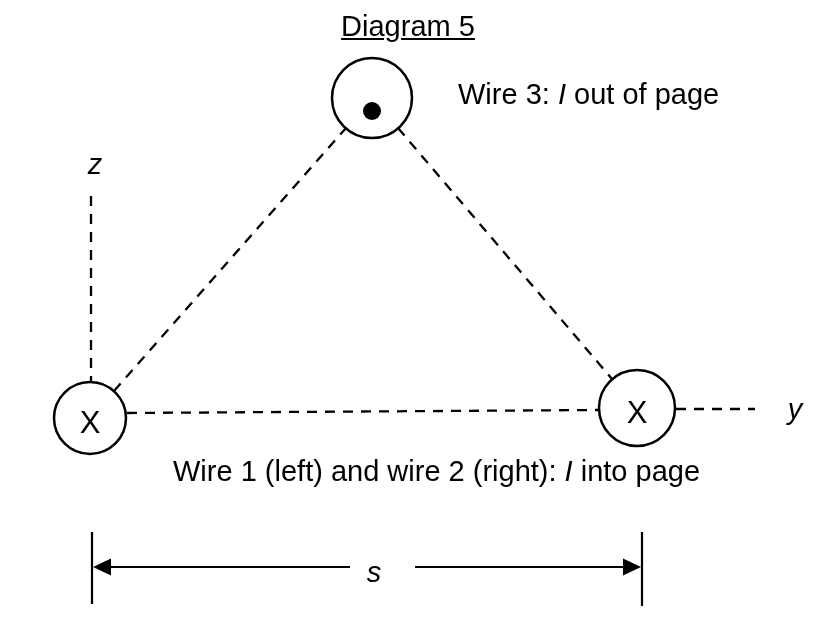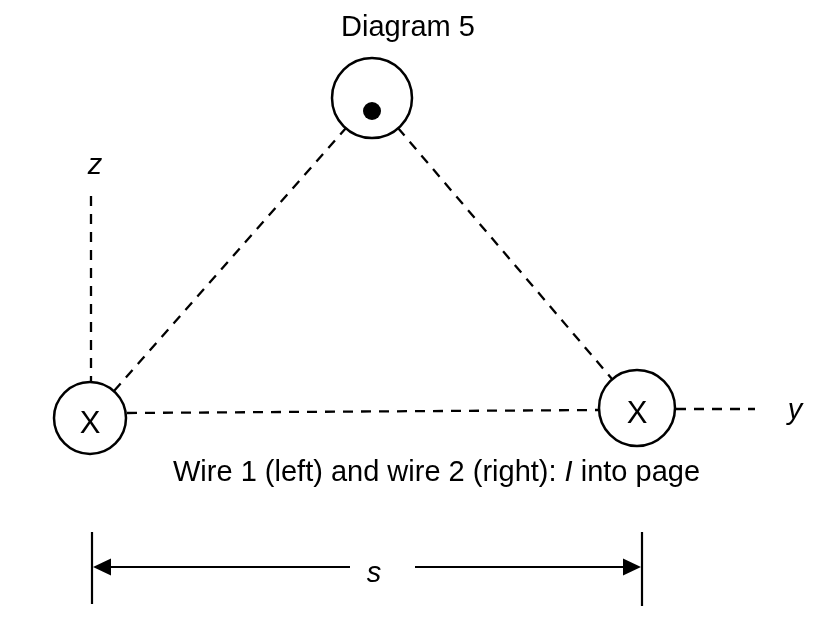--- a/index.html
+++ b/index.html
@@ -63,22 +63,23 @@
     <text class="glyph" x="637" y="423">X</text>
 
     <line class="solid" x1="92" y1="532" x2="92" y2="604"></line>
     <line class="solid" x1="642" y1="532" x2="642" y2="606"></line>
     <line class="solid" x1="106" y1="567" x2="350" y2="567"></line>
     <line class="solid" x1="415" y1="567" x2="626" y2="567"></line>
     <polygon class="head" points="93,567 111,558.5 111,575.5"></polygon>
     <polygon class="head" points="641,567 623,558.5 623,575.5"></polygon>
   </svg>
 
-  <div class="lbl ctr" style="left:408px; top:12px;">Diagram 5</div>
+  <div class="lbl ctr" style="left:408px; top:12px;text-decoration:underline;">Diagram 5</div>
 
+  <div class="lbl" style="left:458px; top:80px;"><span>Wire 3: </span><span class="it">I</span><span> out of page</span></div>
 
   <div class="lbl" style="left:134px; top:457px;margin-left:39px;"><span>Wire 1 (left) and wire 2 (right): </span><span class="it">I</span><span> into page</span></div>
 
   <div class="lbl it ctr" style="left:95px; top:150px;">z</div>
 
   <div class="lbl it ctr" style="left:795px; top:395px;">y</div>
 
   <div class="lbl it ctr" style="left:374px; top:558px;">s</div>
 
 </div>

